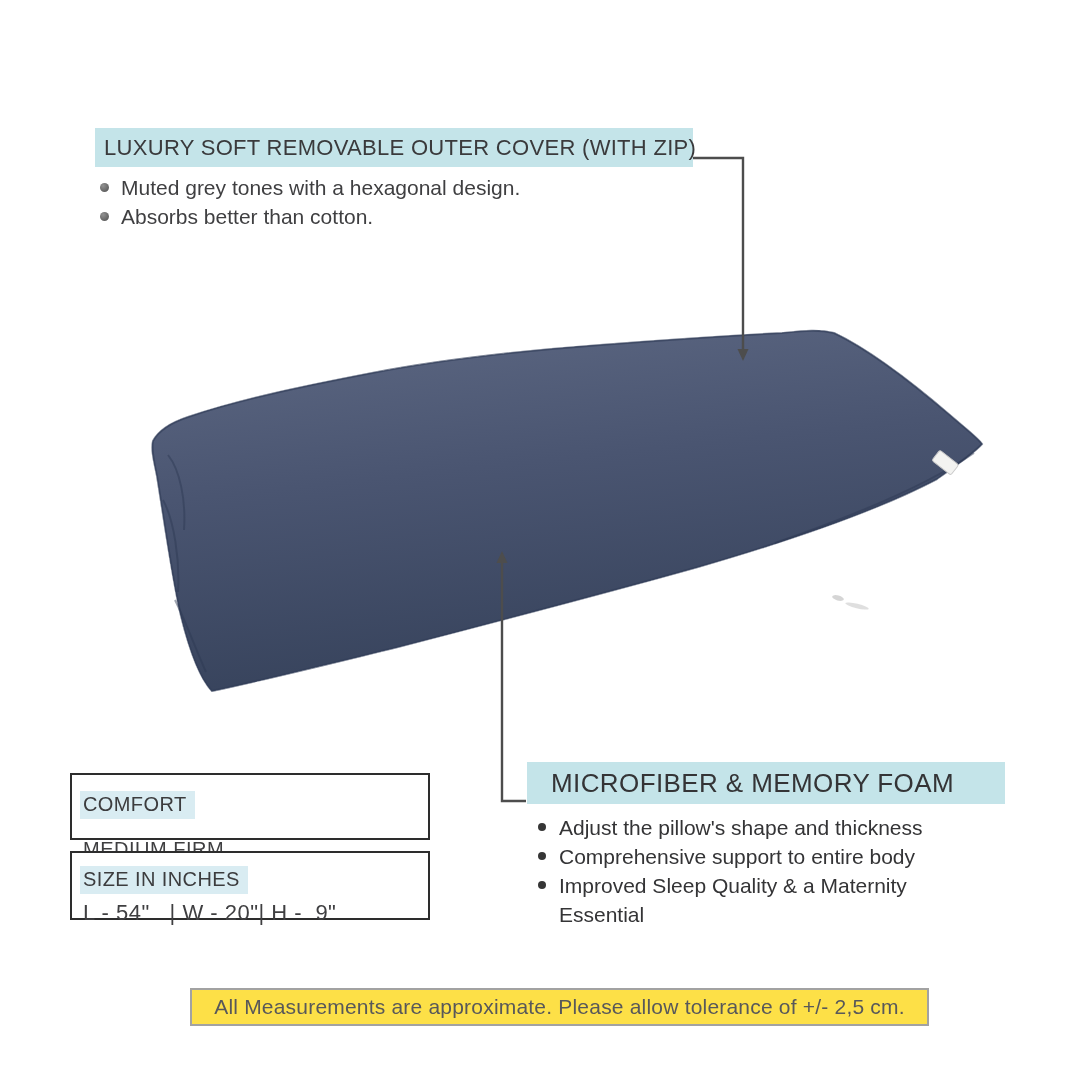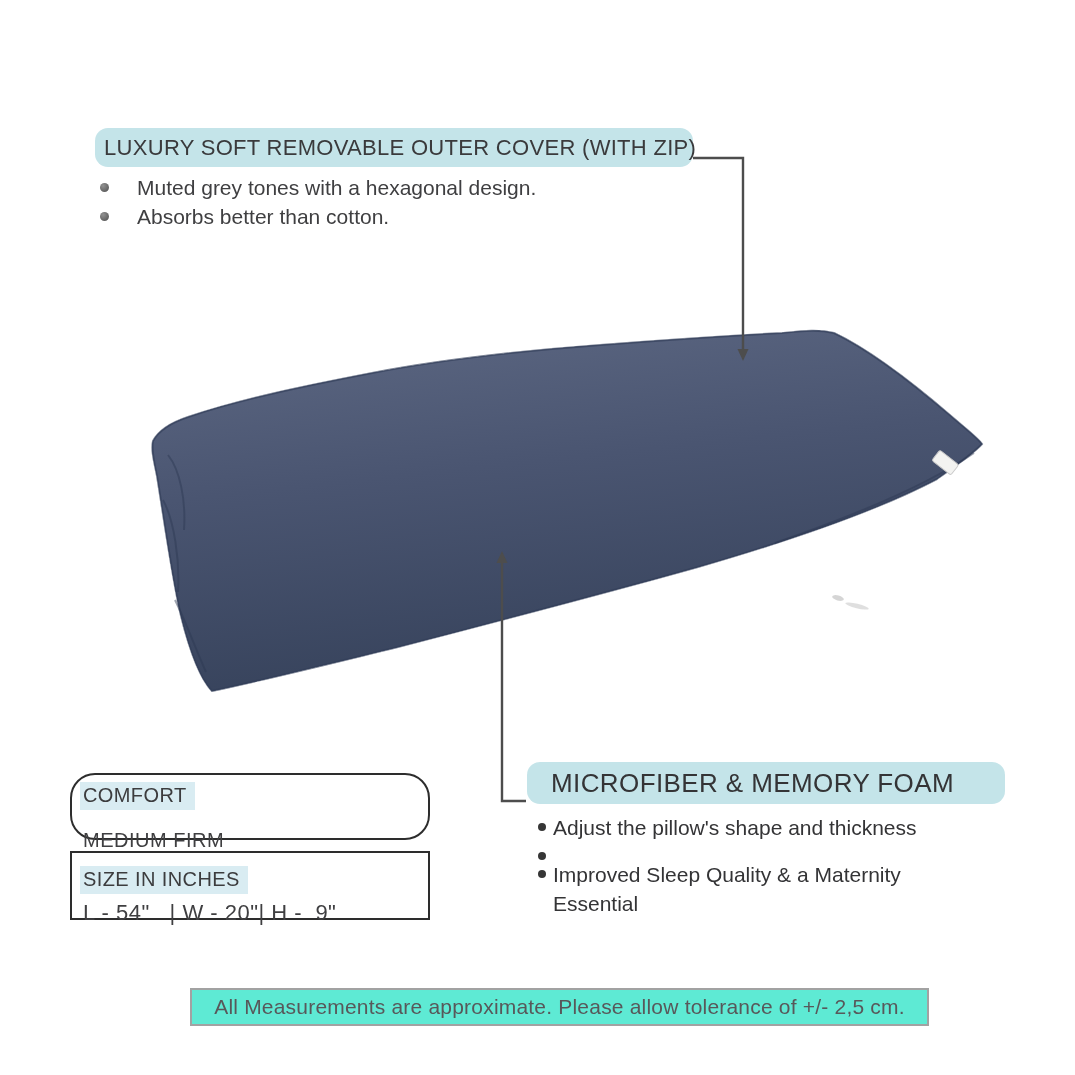--- a/index.html
+++ b/index.html
@@ -4,46 +4,46 @@
 <style>
   html,body{margin:0;padding:0;}
   body{
     width:1075px;height:1075px;position:relative;overflow:hidden;
     background:#ffffff;color:#414143;
     font-family:"Liberation Sans", sans-serif;
   }
   
   .band{
     position:absolute;background:#c4e4e9;display:flex;align-items:center;
-    box-sizing:border-box;color:#3a3a3c;white-space:nowrap;border-radius:13px;
+    box-sizing:border-box;color:#3a3a3c;white-space:nowrap;
   }
   #cover-band{left:95px;top:128px;width:598px;height:39px;padding-left:9px;
     font-size:22px;letter-spacing:.3px;}
   #filling-band{left:527px;top:762px;width:478px;height:42px;padding-left:24px;
     font-size:26px;letter-spacing:.4px;color:#343436;}
   
   ul.bullets{position:absolute;list-style:none;margin:0;padding:0;}
   #cover-bullets{left:100px;top:177px;font-size:21px;line-height:22px;color:#3f3f41;}
-  #cover-bullets li{display:flex;gap:28px;margin-bottom:7px;align-items:flex-start;}
+  #cover-bullets li{display:flex;gap:12px;margin-bottom:7px;align-items:flex-start;}
   .dot-3d{width:9px;height:9px;border-radius:50%;flex:none;margin-top:6px;
     background:radial-gradient(circle at 35% 30%, #919191, #4e4e4e);}
   #filling-bullets{left:538px;top:813px;width:402px;font-size:21px;line-height:29px;color:#343436;}
-  #filling-bullets li{display:flex;gap:7px;align-items:flex-start;}
+  #filling-bullets li{display:flex;gap:13px;align-items:flex-start;}
   .dot-flat{width:8px;height:8px;border-radius:50%;background:#363636;flex:none;margin-top:10px;}
   
   .info-box{position:absolute;border:2px solid #2d2d2d;box-sizing:border-box;background:#fff;}
-  #comfort-box{left:70px;top:773px;width:360px;height:67px;padding:7px 0 0 8px;border-radius:25px;}
+  #comfort-box{left:70px;top:773px;width:360px;height:67px;padding:16px 0 0 8px;}
   #size-box{left:70px;top:851px;width:360px;height:69px;padding:13px 0 0 8px;}
   .box-label{display:inline-block;background:#d9ecf2;padding:2px 8px 3px 3px;
     font-size:20px;letter-spacing:.4px;color:#3c3c3e;}
   .box-value{margin-top:19px;font-size:20px;letter-spacing:.5px;padding-left:3px;color:#3f3f41;}
   #size-box .box-value{font-size:22px;white-space:pre;margin-top:6px;}
   
   #disclaimer-box{position:absolute;left:190px;top:988px;width:739px;height:38px;
-    border:2px solid #a2a2a2;box-sizing:border-box;background:#5eead4;
+    border:2px solid #a2a2a2;box-sizing:border-box;background:#fde047;
     display:flex;align-items:center;justify-content:center;
     font-size:21px;letter-spacing:.2px;color:#58585a;white-space:nowrap;}
   #scene{position:absolute;left:0;top:0;}
 </style>
 </head>
 <body>
 
 <svg id="scene" width="1075" height="1075" viewBox="0 0 1075 1075">
   <defs>
     <linearGradient id="pillowGrad" x1="0" y1="0" x2="0.25" y2="1">
@@ -130,20 +130,21 @@
 </ul>
 
 <div id="filling-band" class="band">MICROFIBER &amp; MEMORY FOAM</div>
 <ul id="filling-bullets" class="bullets">
   <li>
     <span class="dot-flat"></span>
     <span>Adjust the pillow's shape and thickness</span>
   </li>
   <li>
     <span class="dot-flat"></span>
+    <span>Comprehensive support to entire body</span>
   </li>
   <li>
     <span class="dot-flat"></span>
     <span>Improved Sleep Quality &amp; a Maternity Essential</span>
   </li>
 </ul>
 
 <div id="comfort-box" class="info-box">
   <span class="box-label">COMFORT</span>
   <div class="box-value">MEDIUM FIRM</div>

